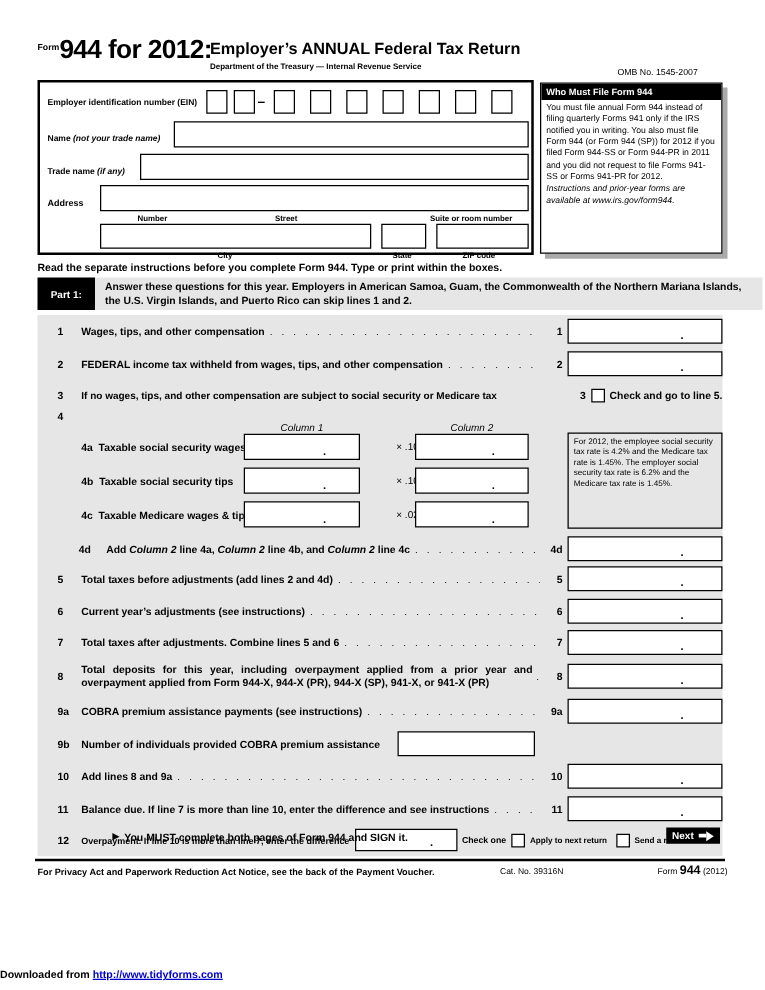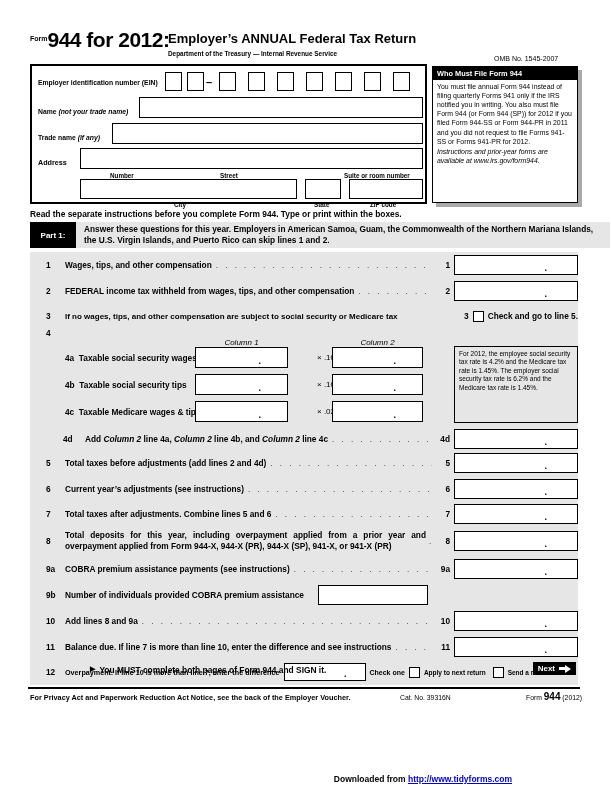--- a/index.html
+++ b/index.html
@@ -67,21 +67,21 @@
   .arr { display:inline-flex; align-items:center; margin-left:4px; }
   .arr-shaft { width:6px; height:3px; background:#fff; }
   .arr-head { width:0; height:0; border-left:6px solid #fff; border-top:4px solid transparent; border-bottom:4px solid transparent; }
 
   
   .footrule { position:absolute; left:28px; top:687px; width:552px; height:2px; background:#000; }
   .privacy { position:absolute; left:30px; top:693px; font-size:7.3px; font-weight:700; }
   .catno { position:absolute; left:400px; top:694px; font-size:6.8px; }
   .formid { position:absolute; right:30px; top:691px; font-size:6.8px; }
   .formid b { font-size:10px; }
-  .dl { position:absolute; left:0; top:774px; width:512px; text-align:right; font-size:8.5px; font-weight:700; }
+  .dl { position:absolute; left:0; top:774px; width:512px; text-align:left; font-size:8.5px; font-weight:700; }
   .dl a { color:#0000cc; text-decoration:underline; font-weight:700; cursor:pointer; }
 </style>
 </head>
 <body>
 
 <div class="page">
 
   <div class="hdr-left">
     <span class="form-small">Form</span><span class="form-num">944 for 2012:</span>
   </div>
@@ -313,21 +313,21 @@
     <button class="next-btn">
       <span>Next</span>
       <span class="arr">
           <span class="arr-shaft"></span>
           <span class="arr-head"></span>
         </span>
     </button>
   </div>
 
   <div class="footrule"></div>
-  <div class="privacy">For Privacy Act and Paperwork Reduction Act Notice, see the back of the Employer Voucher.</div>
+  <div class="privacy">For Privacy Act and Paperwork Reduction Act Notice, see the back of the Payment Voucher.</div>
   <div class="catno">Cat. No. 39316N</div>
   <div class="formid">
     <span>Form</span>
     <b>944</b>
     <span>(2012)</span>
   </div>
 
   <div class="dl">
     <span>Downloaded from </span><a>http://www.tidyforms.com</a>
   </div>

